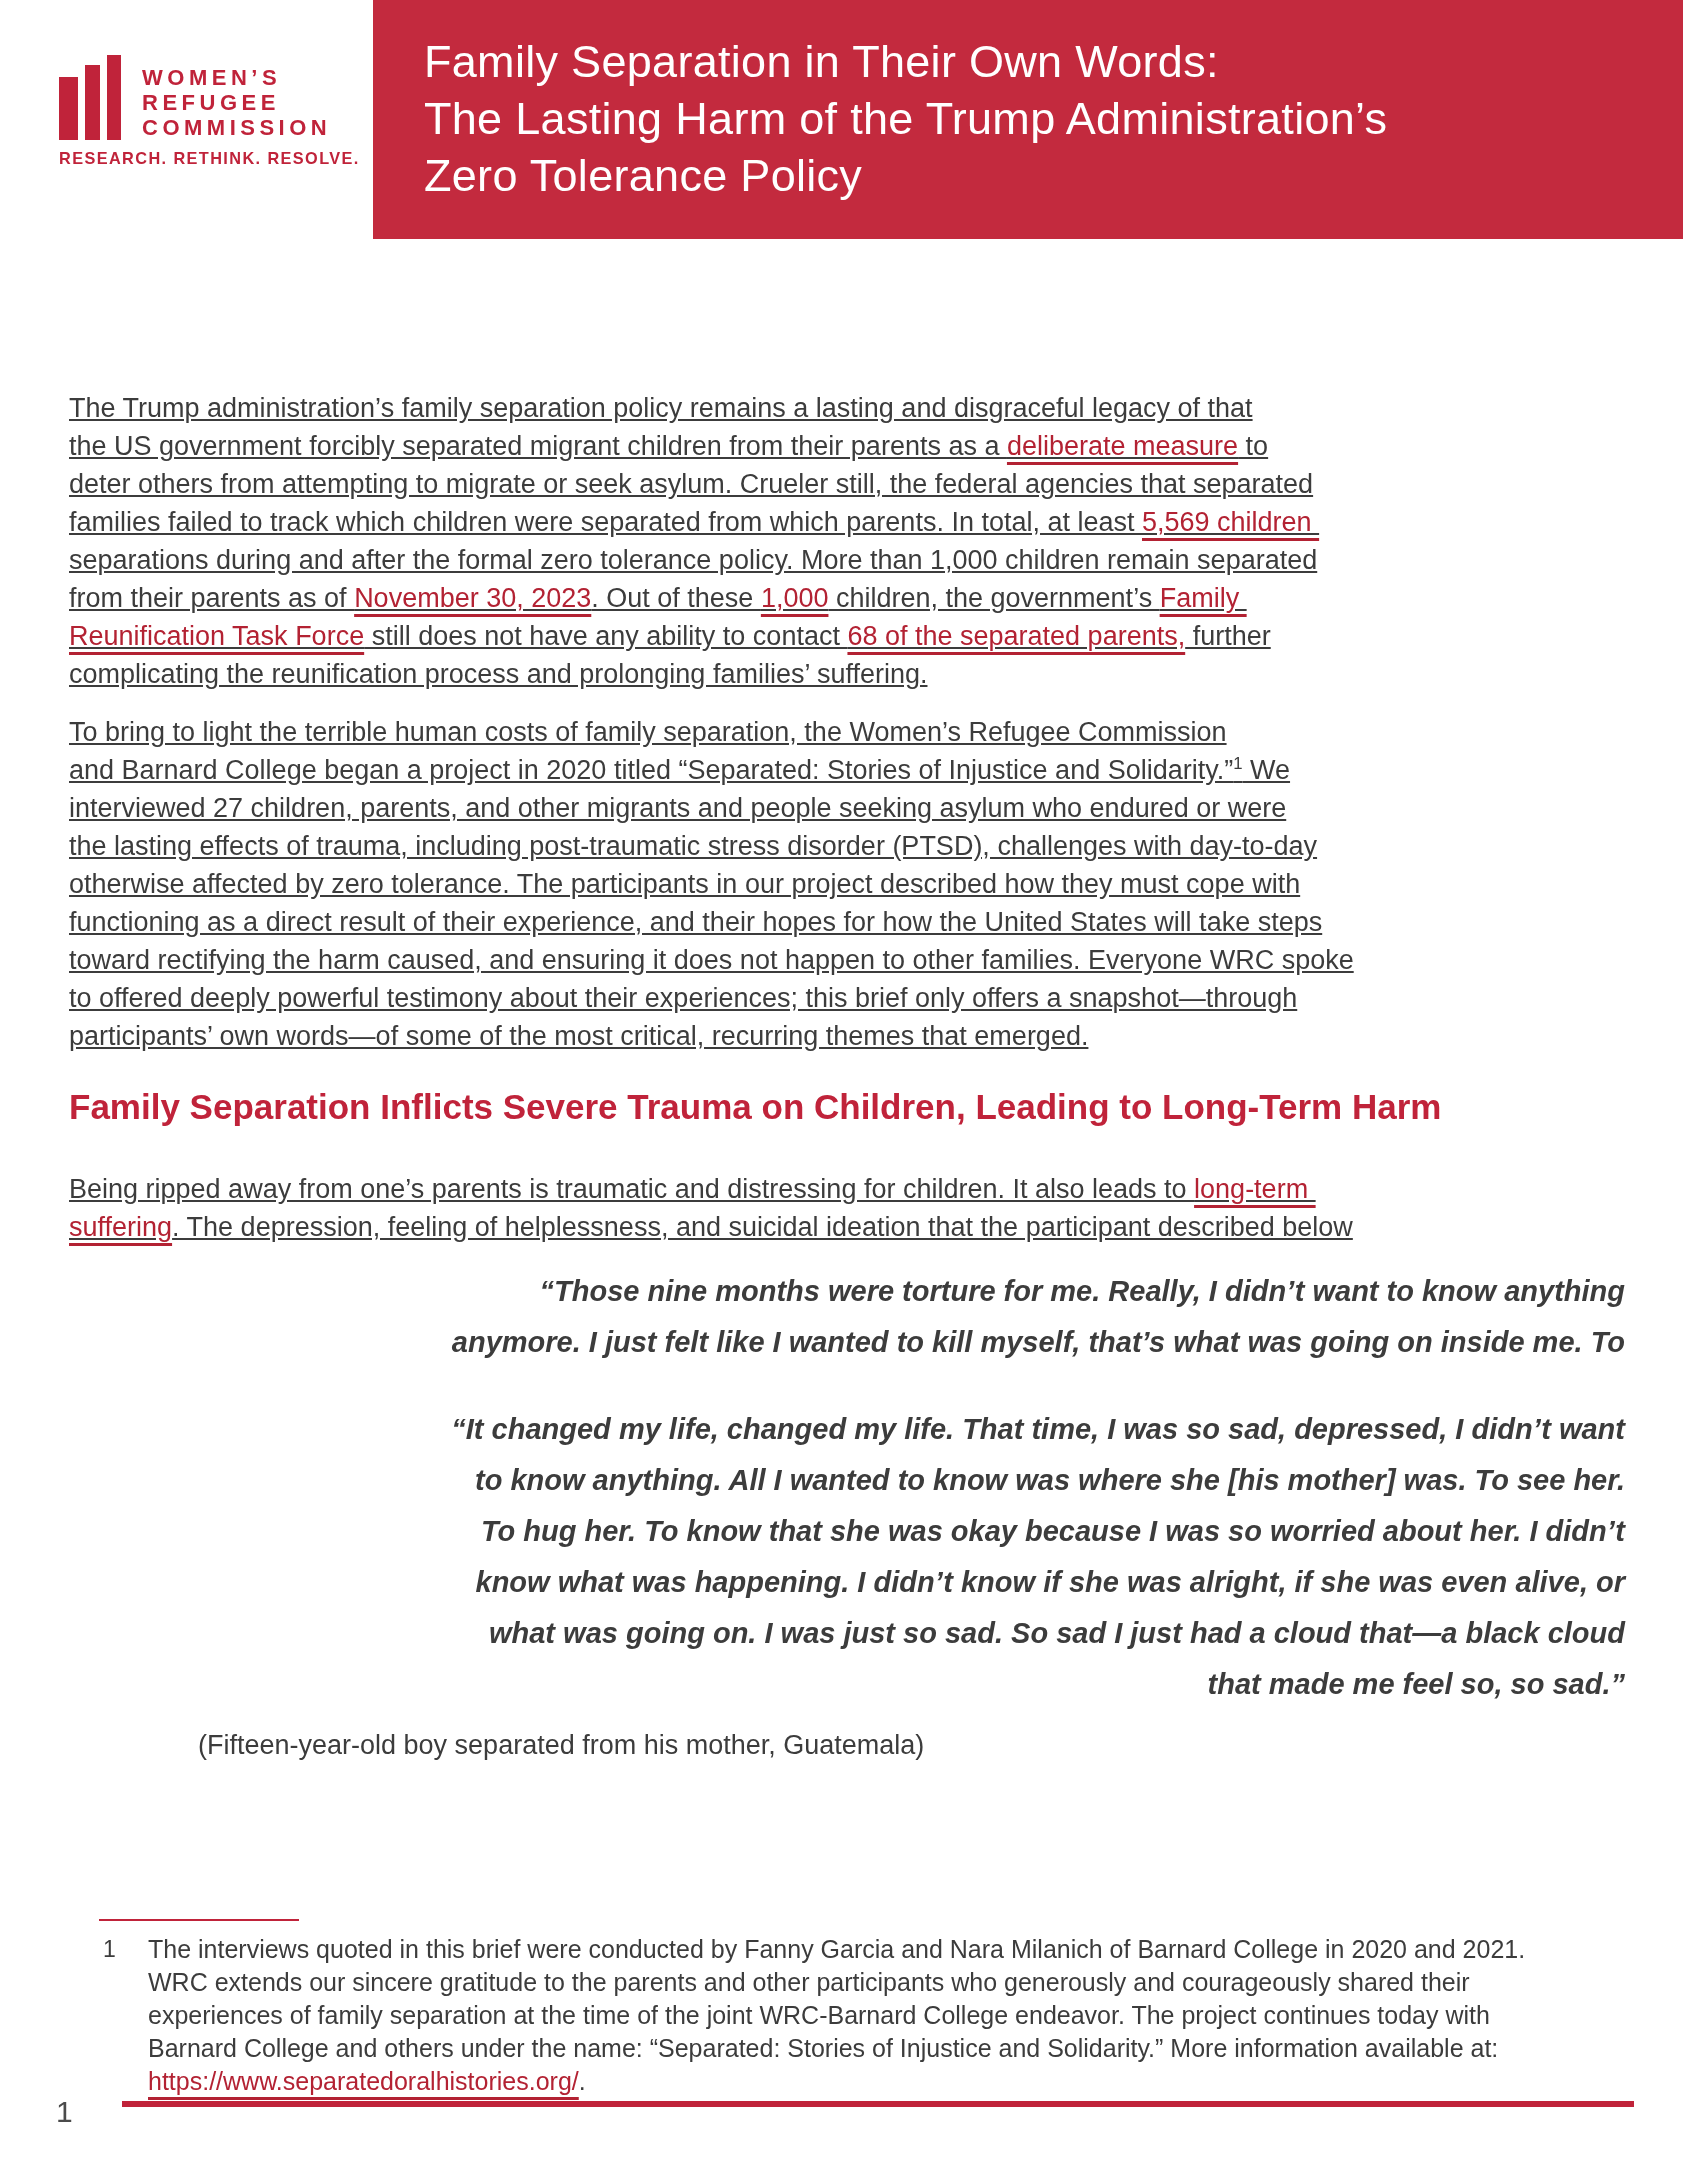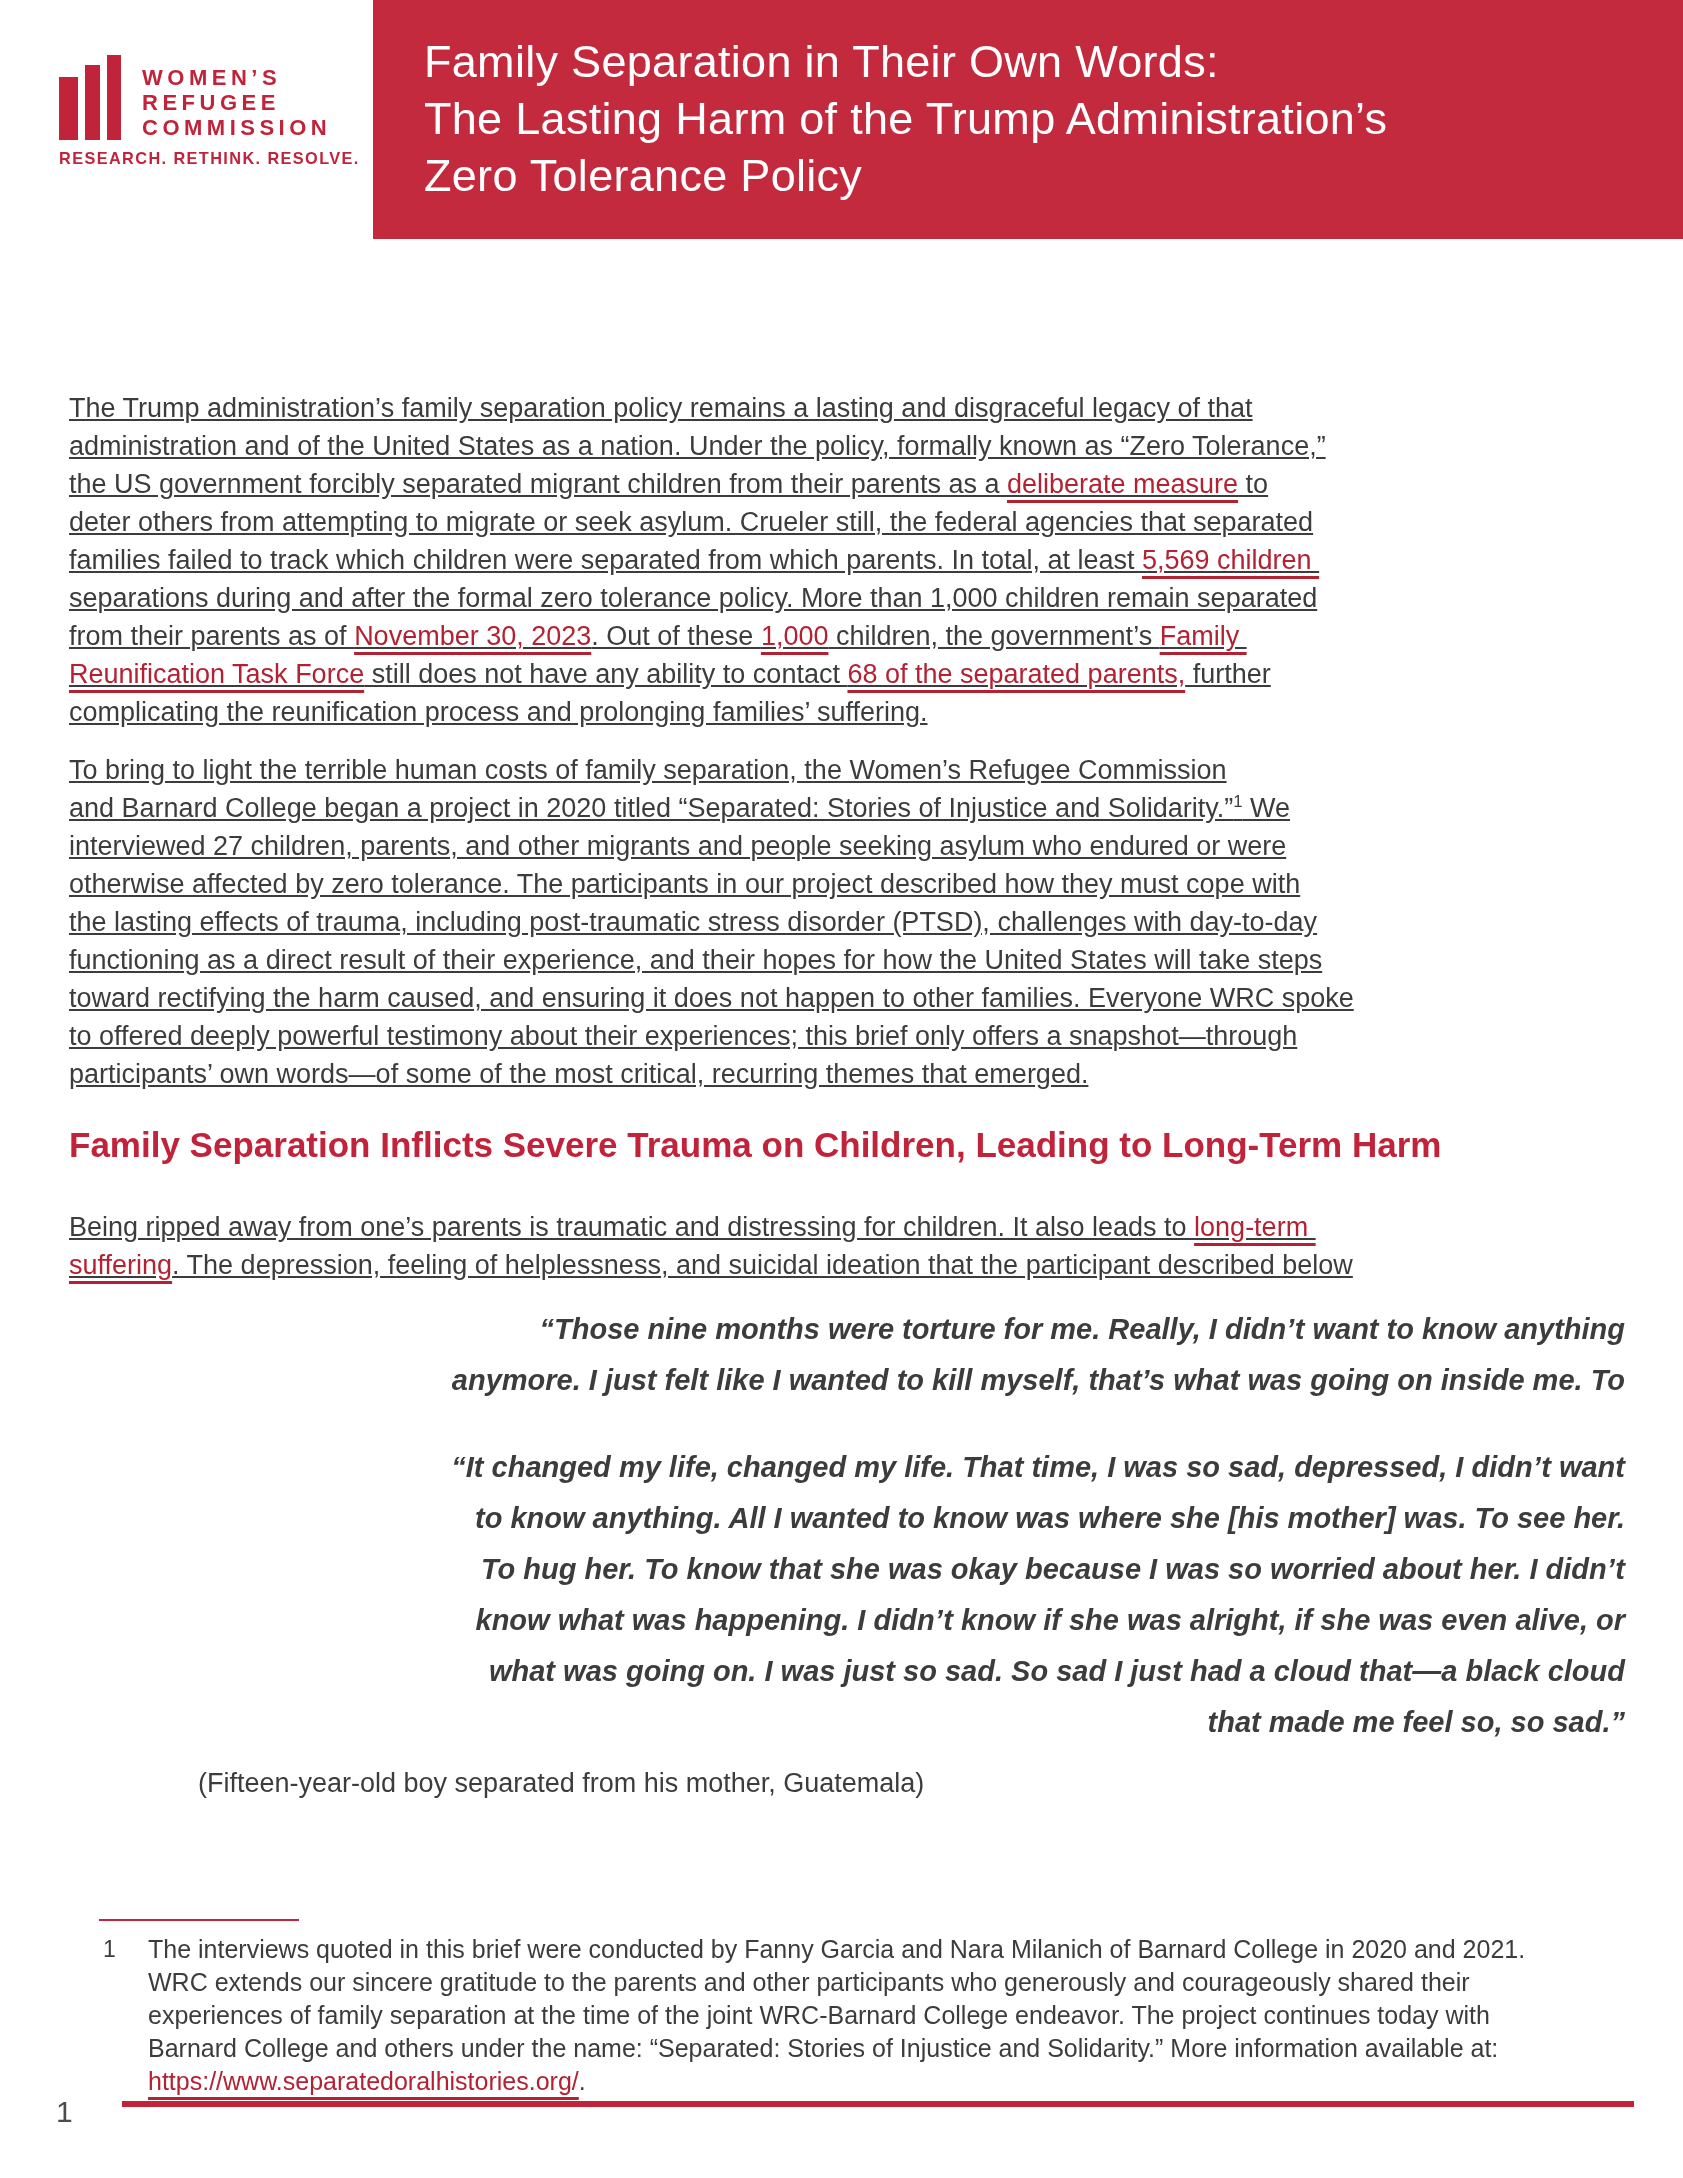--- a/index.html
+++ b/index.html
@@ -92,35 +92,34 @@
     <div>
         <div class="tline"><span>Family Separation in Their Own Words:</span></div>
         <div class="tline"><span>The Lasting Harm of the Trump Administration’s</span></div>
         <div class="tline"><span>Zero Tolerance Policy</span></div>
       </div>
   </div>
 
   <div class="content">
     <div class="para">
         <div class="tline"><span>The Trump administration’s family separation policy remains a lasting and disgraceful legacy of that</span></div>
-        <div class="tline"><span>administration and of the United States as a nation. Under the policy, formally known as “Zero Tolerance,”</span></div>
         <div class="tline"><span>the US government forcibly separated migrant children from their parents as a </span><span class="red-link">deliberate measure</span><span> to</span></div>
         <div class="tline"><span>deter others from attempting to migrate or seek asylum. Crueler still, the federal agencies that separated</span></div>
         <div class="tline"><span>families failed to track which children were separated from which parents. In total, at least </span><span class="red-link">5,569 children </span></div>
         <div class="tline"><span>separations during and after the formal zero tolerance policy. More than 1,000 children remain separated</span></div>
         <div class="tline"><span>from their parents as of </span><span class="red-link">November 30, 2023</span><span>. Out of these </span><span class="red-link">1,000</span><span> children, the government’s </span><span class="red-link">Family </span></div>
         <div class="tline"><span class="red-link">Reunification Task Force</span><span> still does not have any ability to contact </span><span class="red-link">68 of the separated parents,</span><span> further</span></div>
         <div class="tline"><span>complicating the reunification process and prolonging families’ suffering.</span></div>
       </div>
     <div class="para">
         <div class="tline"><span>To bring to light the terrible human costs of family separation, the Women’s Refugee Commission</span></div>
         <div class="tline"><span>and Barnard College began a project in 2020 titled “Separated: Stories of Injustice and Solidarity.”</span><sup>1</sup><span> We</span></div>
         <div class="tline"><span>interviewed 27 children, parents, and other migrants and people seeking asylum who endured or were</span></div>
+        <div class="tline"><span>the lasting effects of trauma, including post-traumatic stress disorder (PTSD), challenges with day-to-day</span></div>
         <div class="tline"><span>otherwise affected by zero tolerance. The participants in our project described how they must cope with</span></div>
-        <div class="tline"><span>the lasting effects of trauma, including post-traumatic stress disorder (PTSD), challenges with day-to-day</span></div>
         <div class="tline"><span>functioning as a direct result of their experience, and their hopes for how the United States will take steps</span></div>
         <div class="tline"><span>toward rectifying the harm caused, and ensuring it does not happen to other families. Everyone WRC spoke</span></div>
         <div class="tline"><span>to offered deeply powerful testimony about their experiences; this brief only offers a snapshot—through</span></div>
         <div class="tline"><span>participants’ own words—of some of the most critical, recurring themes that emerged.</span></div>
       </div>
     <div class="section-heading">Family Separation Inflicts Severe Trauma on Children, Leading to Long-Term Harm</div>
     <div class="para">
         <div class="tline"><span>Being ripped away from one’s parents is traumatic and distressing for children. It also leads to </span><span class="red-link">long-term </span></div>
         <div class="tline"><span class="red-link">suffering</span><span>. The depression, feeling of helplessness, and suicidal ideation that the participant described below</span></div>
       </div>

